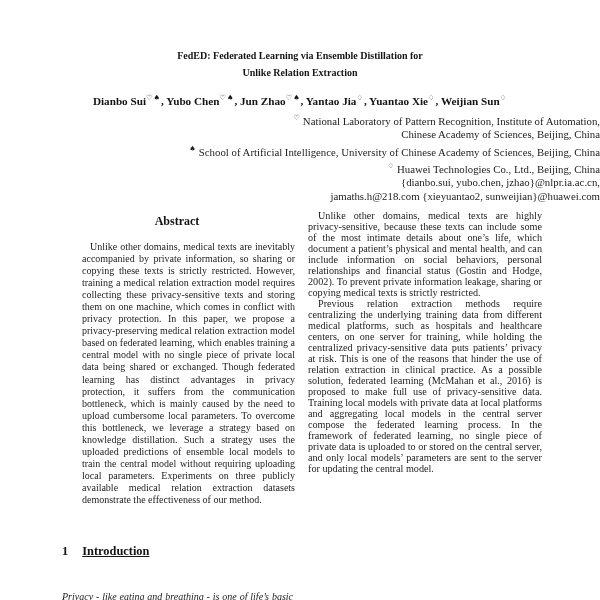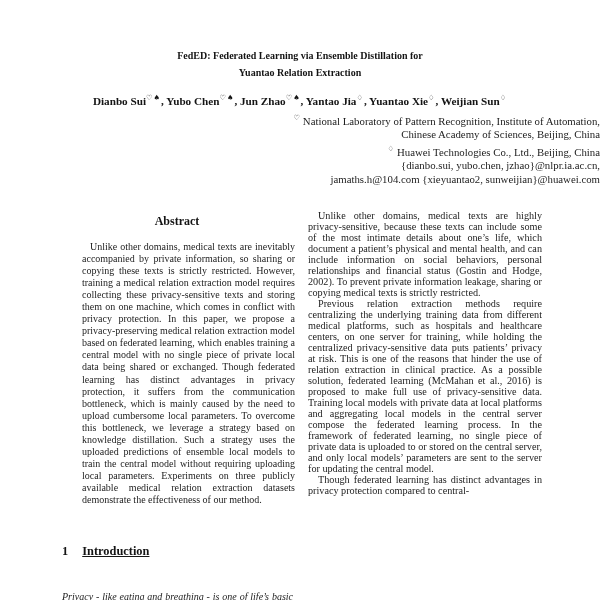--- a/index.html
+++ b/index.html
@@ -105,44 +105,44 @@
   }
   .col-right p { text-indent: 10px; }
 </style>
 </head>
 <body>
 
 <div class="page">
 
   <h1 class="title">
     <span class="tline">FedED: Federated Learning via Ensemble Distillation for</span>
-    <span class="tline">Yuantao Relation Extraction</span>
+    <span class="tline">Unlike Relation Extraction</span>
   </h1>
 
   <div class="authors">
     <span class="author"><span>Dianbo Sui</span><sup class="mark">♡♠</sup><span>, </span></span><span class="author"><span>Yubo Chen</span><sup class="mark">♡♠</sup><span>, </span></span><span class="author"><span>Jun Zhao</span><sup class="mark">♡♠</sup><span>, </span></span><span class="author"><span>Yantao Jia</span><sup class="mark">♢</sup><span>, </span></span><span class="author"><span>Yuantao Xie</span><sup class="mark">♢</sup><span>, </span></span><span class="author"><span>Weijian Sun</span><sup class="mark">♢</sup></span>
   </div>
 
   <div class="affils">
     <div class="affil-line"><sup class="mark">♡</sup><span>National Laboratory of Pattern Recognition, Institute of Automation,</span></div>
     <div class="affil-line"><span>Chinese Academy of Sciences, Beijing, China</span></div>
+    <div class="affil-line"><sup class="mark">♠</sup><span>School of Artificial Intelligence, University of Chinese Academy of Sciences, Beijing, China</span></div>
     <div class="affil-line"><sup class="mark">♢</sup><span>Huawei Technologies Co., Ltd., Beijing, China</span></div>
     <div class="email-line">{dianbo.sui, yubo.chen, jzhao}@nlpr.ia.ac.cn,</div>
-    <div class="email-line">jamaths.h@104.com {xieyuantao2, sunweijian}@huawei.com</div>
+    <div class="email-line">jamaths.h@218.com {xieyuantao2, sunweijian}@huawei.com</div>
   </div>
 
   <div class="abstract-heading">Abstract</div>
 
   <div class="abstract-body">Unlike other domains, medical texts are inevitably accompanied by private information, so sharing or copying these texts is strictly restricted. However, training a medical relation extraction model requires collecting these privacy-sensitive texts and storing them on one machine, which comes in conflict with privacy protection. In this paper, we propose a privacy-preserving medical relation extraction model based on federated learning, which enables training a central model with no single piece of private local data being shared or exchanged. Though federated learning has distinct advantages in privacy protection, it suffers from the communication bottleneck, which is mainly caused by the need to upload cumbersome local parameters. To overcome this bottleneck, we leverage a strategy based on knowledge distillation. Such a strategy uses the uploaded predictions of ensemble local models to train the central model without requiring uploading local parameters. Experiments on three publicly available medical relation extraction datasets demonstrate the effectiveness of our method.</div>
 
   <div class="section-heading">
     <span class="sec-num">1</span><span>Introduction</span>
   </div>
 
   <div class="intro-quote">Privacy - like eating and breathing - is one of life’s basic requirements.</div>
 
   <div class="col-right">
     <p>Unlike other domains, medical texts are highly privacy-sensitive, because these texts can include some of the most intimate details about one’s life, which document a patient’s physical and mental health, and can include information on social behaviors, personal relationships and financial status (Gostin and Hodge, 2002). To prevent private information leakage, sharing or copying medical texts is strictly restricted.</p>
     <p>Previous relation extraction methods require centralizing the underlying training data from different medical platforms, such as hospitals and healthcare centers, on one server for training, while holding the centralized privacy-sensitive data puts patients’ privacy at risk. This is one of the reasons that hinder the use of relation extraction in clinical practice. As a possible solution, federated learning (McMahan et al., 2016) is proposed to make full use of privacy-sensitive data. Training local models with private data at local platforms and aggregating local models in the central server compose the federated learning process. In the framework of federated learning, no single piece of private data is uploaded to or stored on the central server, and only local models’ parameters are sent to the server for updating the central model.</p>
-    <p>Though federated learning has distinct advantages in privacy protection compared to central-</p>
   </div>
 
 </div>
 
 </body></html>

